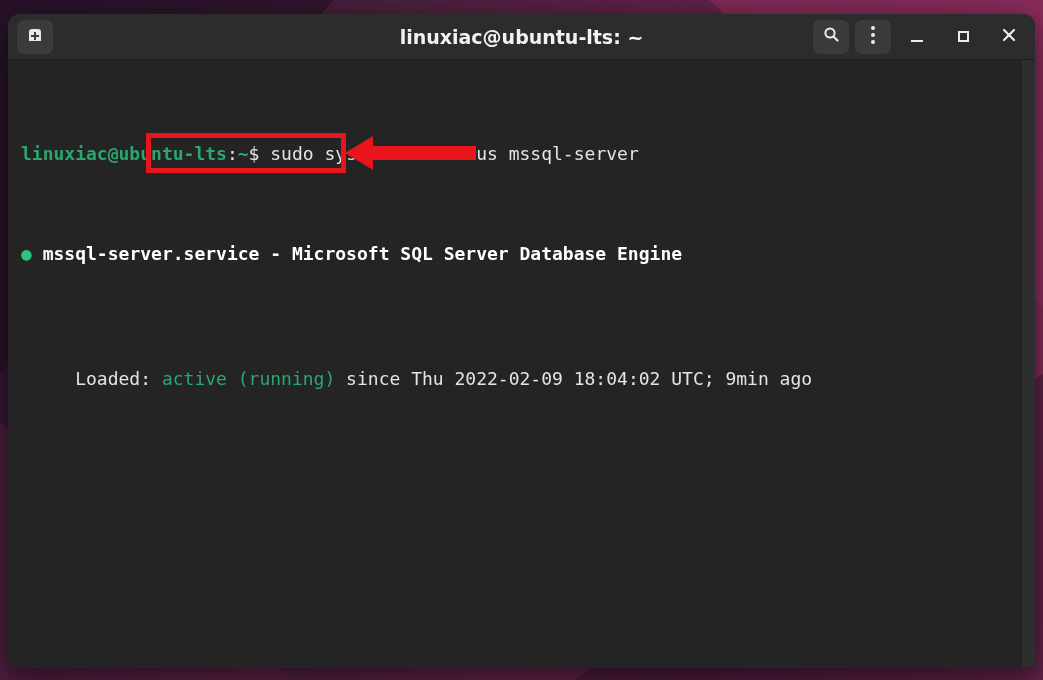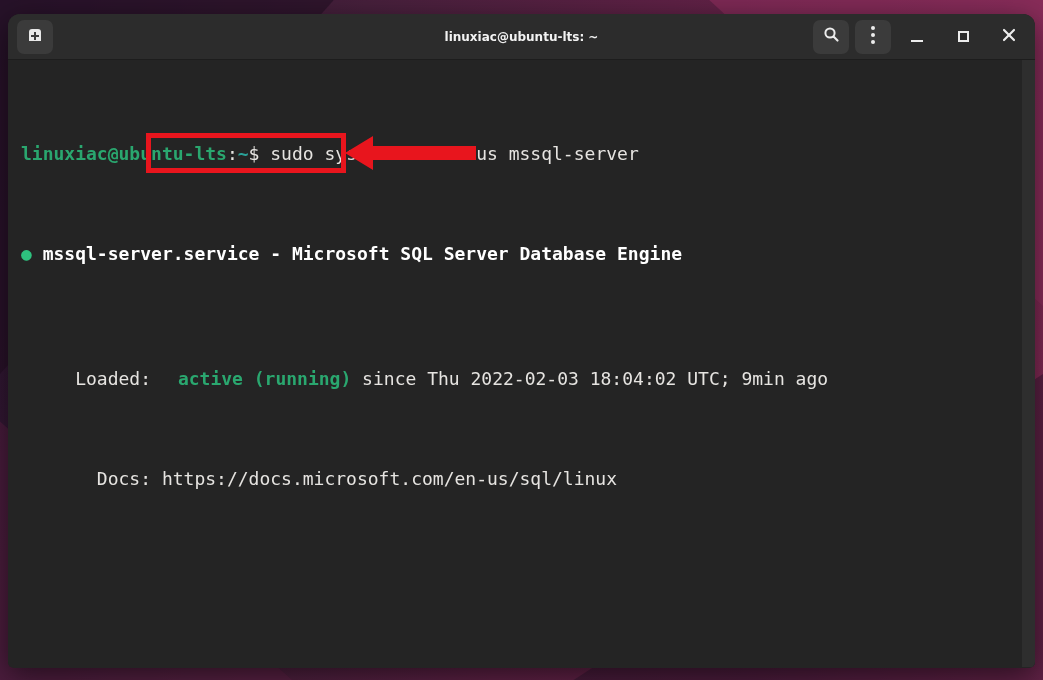--- a/index.html
+++ b/index.html
@@ -22,37 +22,37 @@
     background:#242424; border-radius:12px 12px 6px 6px; overflow:hidden;
     box-shadow:0 8px 30px rgba(0,0,0,.55); }
 
   .headerbar { position:relative; height:46px; background:#2c2c2c;
     border-bottom:1px solid #1d1d1d; display:flex; align-items:center; }
   .hb-btn { width:36px; height:34px; border-radius:7px; background:#3b3b3b;
     display:flex; align-items:center; justify-content:center; flex:0 0 auto; }
   .hb-newtab { margin-left:9px; }
   .hb-spacer { flex:1 1 auto; }
   .win-title { position:absolute; left:0; right:0; text-align:center;
-    color:#f2f2f2; font-weight:bold; font-size:12px; pointer-events:none; }
+    color:#f2f2f2; font-weight:bold; font-size:19px; pointer-events:none; }
   .wc-btn { width:40px; height:34px; display:flex; align-items:center; justify-content:center; }
   .hb-right { display:flex; align-items:center; gap:6px; margin-right:6px; }
   .min-glyph { width:12px; height:2px; background:#ececec; margin-top:8px; }
   .max-glyph { width:11px; height:11px; border:2px solid #ececec; }
 
   
   .terminal { position:relative; height:607px; background:#242424;
     font-family:"DejaVu Sans Mono","Liberation Mono",monospace;
     font-size:18px; line-height:25px; color:#e6e4e1;
     padding:6px 0 0 13px; white-space:pre; }
   .tline { height:25px; white-space:pre; }
   .green-b { color:#2aa76f; font-weight:bold; }
   .teal { color:#2aa198; font-weight:bold; }
   .bullet { color:#2ec27e; }
   .svc-title { color:#ffffff; font-weight:bold;margin-top:47px; }
-  .active-state { color:#2aa76f; font-weight:bold;margin-left:16px; }
+  .active-state { color:#2aa76f; font-weight:normal; }
   .inverse { background:#ffffff; color:#161616; }
 
   .scrollbar-track { position:absolute; top:0; right:0; width:13px; height:100%;
     background:#2e2e2e; }
 
   
   .red-box { position:absolute; left:138px; top:73px; width:200px; height:40px;
     border:5px solid #e8151d; }
   .red-arrow { position:absolute; left:337px; top:76px; }
 </style>
@@ -115,23 +115,22 @@
     </div>
   </div>
 
   <div class="terminal">
 
     <div class="tline"><span class="green-b">linuxiac@ubuntu-lts</span><span>:</span><span class="teal">~</span><span>$</span><span> sudo systemctl status mssql-server</span></div>
 
     <div class="tline"><span class="bullet">●</span><span class="svc-title"> mssql-server.service - Microsoft SQL Server Database Engine</span></div>
 
 
-    <div class="tline"><span>     Loaded: </span><span class="active-state">active (running)</span><span> since Thu 2022-02-03 18:04:02 UTC; 9min ago</span></div>
+    <div class="tline"><span>     Loaded: </span><span class="active-state">active (running)</span><span> since Thu 2022-02-09 18:04:02 UTC; 9min ago</span></div>
 
-    <div class="tline">       Docs: https://docs.microsoft.com/en-us/sql/linux</div>
     
     
     
     
     
 
     
 
     
     

